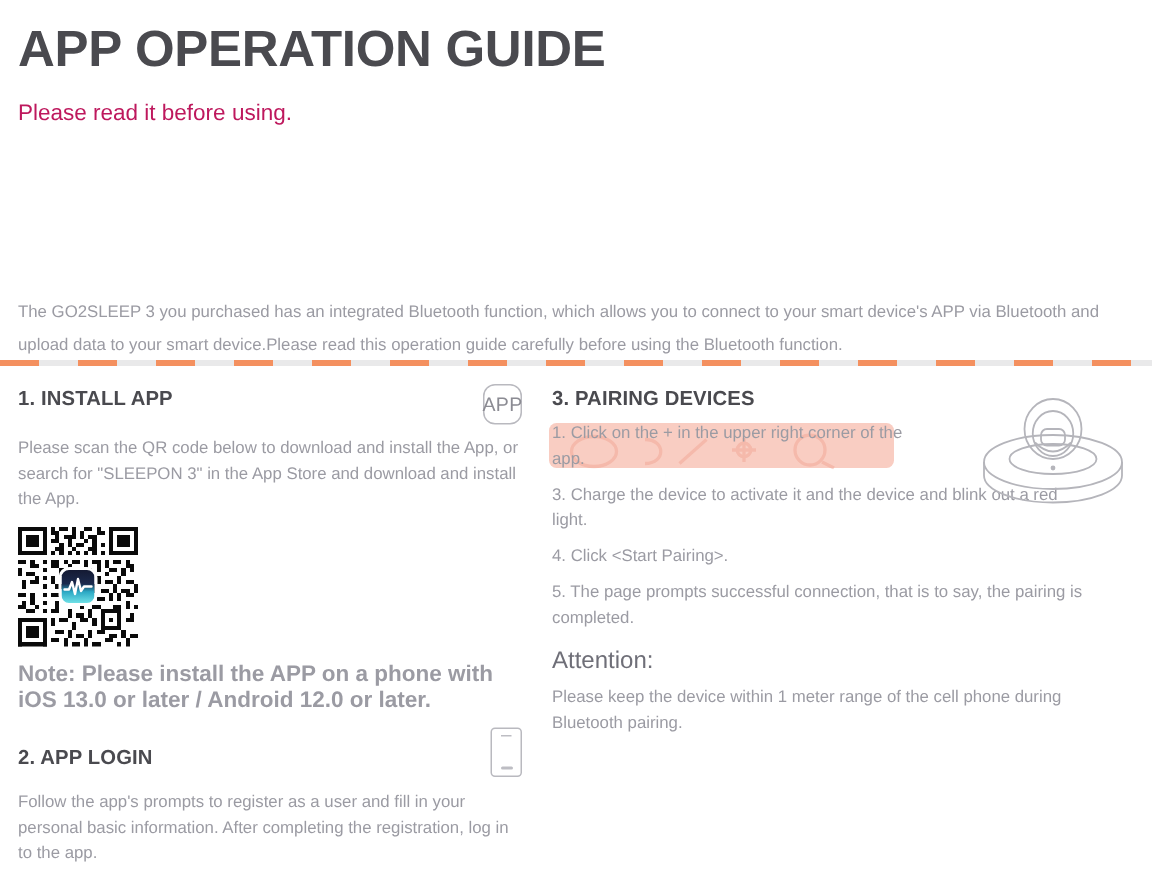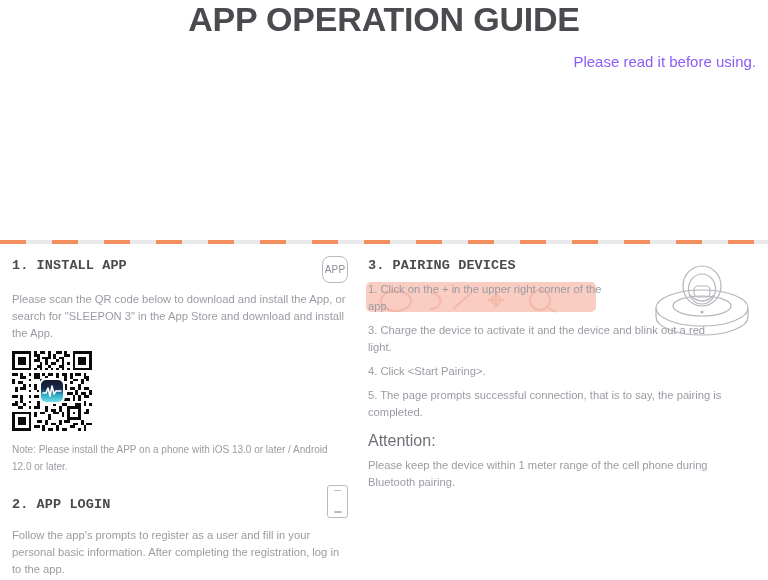--- a/index.html
+++ b/index.html
@@ -19,35 +19,33 @@
     position: relative;
     width: 768px;
     height: 580px;
     box-sizing: border-box;
     padding: 0 12px;
   }
 
   
   .doc-title {
     margin: 0;
-    padding-top: 0;
+    padding-top: 14px;
     font-size: 34px;
     font-weight: bold;
     letter-spacing: -0.2px;
     color: #4a4a4f;
     line-height: 1.15;
-    text-align: center;
   }
   .doc-subtitle {
     margin: 0;
     padding-top: 14px;
     font-size: 15px;
-    color: #8b5cf6;
+    color: #be185d;
     font-weight: normal;
-    text-align: right;
   }
 
   
   .intro {
     position: absolute;
     left: 12px;
     top: 186px;
     width: 726px;
     font-size: 11.2px;
     line-height: 22px;
@@ -91,34 +89,34 @@
     align-items: flex-start;
     justify-content: space-between;
     min-height: 22px;
   }
   .sec-title {
     font-size: 13.5px;
     font-weight: bold;
     color: #4a4a4f;
     letter-spacing: 0.1px;
     line-height: 1.2;
-    font-family: Liberation Mono, monospace;
   }
   p.body {
     margin: 8px 0 0 0;
     font-size: 11.2px;
     line-height: 17px;
     color: #9b9ba3;
   }
   p.body.tight { margin-top: 7px; }
   .note {
     margin: 10px 0 0 0;
-    font-size: 10px;
+    font-size: 15px;
     line-height: 17px;
     color: #9b9ba3;
+    font-weight: bold;
   }
   .attention {
     margin: 11px 0 0 0;
     font-size: 16px;
     font-weight: normal;
     color: #6f6f78;
   }
 
   
   .qr-wrap {
@@ -148,21 +146,21 @@
     height: 25px;
     border: 1.2px solid #b9b9bf;
     border-radius: 8px;
     display: flex;
     align-items: center;
     justify-content: center;
     flex: none;
     margin-top: -2px;
   }
   .app-icon span {
-    font-size: 10px;
+    font-size: 13px;
     color: #8b8b93;
     letter-spacing: 0.2px;
     text-align: right;
   }
   .phone-icon {
     width: 19px;
     height: 31px;
     border: 1.2px solid #b9b9bf;
     border-radius: 3px;
     flex: none;
@@ -218,20 +216,21 @@
   .hl-text { position: relative; }
 </style>
 </head>
 <body>
 
 <div class="page">
 
   <h1 class="doc-title">APP OPERATION GUIDE</h1>
   <p class="doc-subtitle">Please read it before using.</p>
 
+  <p class="intro">The GO2SLEEP 3 you purchased has an integrated Bluetooth function, which allows you to connect to your smart device's APP via Bluetooth and upload data to your smart device.Please read this operation guide carefully before using the Bluetooth function.</p>
 
   <div class="divider">
     <div class="dashes"></div>
   </div>
 
   <div class="cols">
 
     <div class="col-left">
 
       <div class="sec-head">

